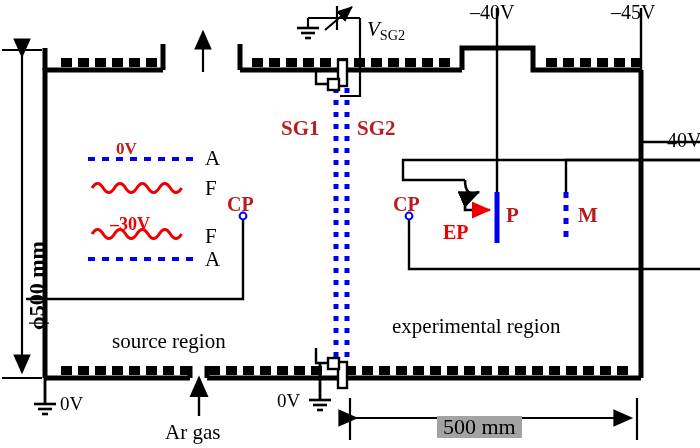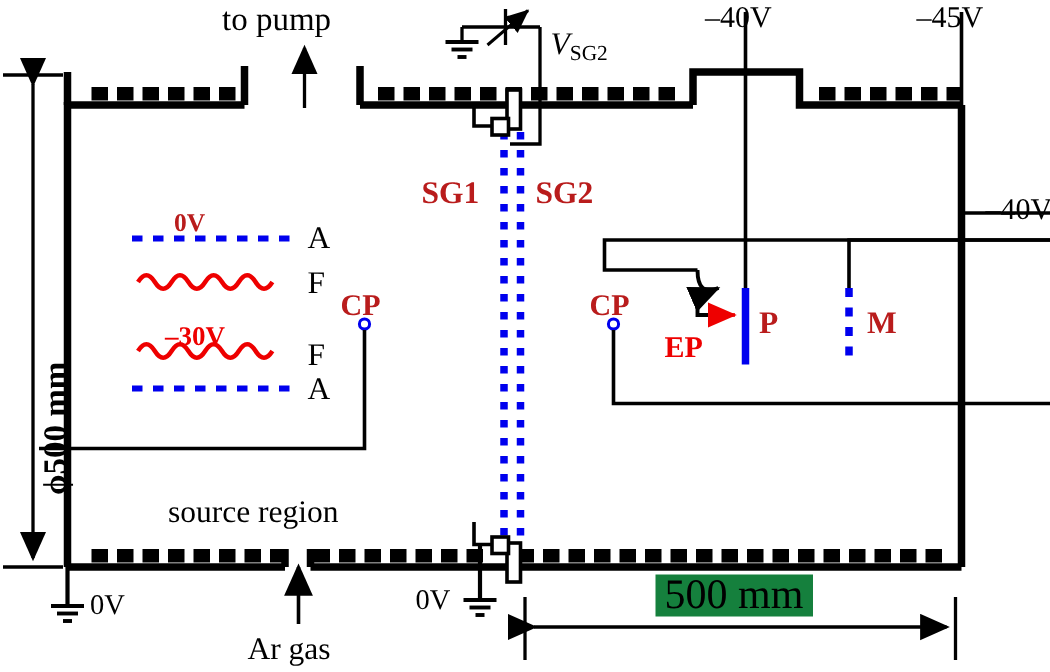--- a/index.html
+++ b/index.html
@@ -207,21 +207,20 @@
   <path d="M45,378 L45,404" stroke="#000" stroke-width="2.8" fill="none"></path>
   <g stroke="#000" stroke-width="2.6" fill="none">
     <path d="M34,404 L56,404"></path>
     <path d="M38,409 L52,409"></path>
     <path d="M42,414 L48,414"></path>
   </g>
 
   <line x1="199" y1="416" x2="199" y2="378" stroke="#000" stroke-width="2.4" marker-end="url(#ah)"></line>
 </svg>
 
-<div class="lbl blk" style="left:148px;top:2px;font-size:22px;">to pump</div>
 
 <div class="lbl blk ital" style="left:367px;top:19px;font-size:21px;"><span>V</span><span class="sub" style="font-style:normal">SG2</span></div>
 
 <div class="lbl blk" style="left:470px;top:2px;font-size:20px;">–40V</div>
 
 <div class="lbl blk" style="left:611px;top:2px;font-size:20px;">–45V</div>
 
 <div class="lbl blk" style="left:657px;top:130px;font-size:20px;">–40V</div>
 
 <div class="lbl blu bold" style="left:281px;top:118px;font-size:21px;">SG1</div>
@@ -245,25 +244,26 @@
 <div class="lbl blu bold" style="left:393px;top:194px;font-size:20px;">CP</div>
 
 <div class="lbl red bold" style="left:443px;top:222px;font-size:20px;">EP</div>
 
 <div class="lbl blu bold" style="left:506px;top:205px;font-size:21px;">P</div>
 
 <div class="lbl blu bold" style="left:578px;top:205px;font-size:21px;">M</div>
 
 <div class="lbl blk" style="left:112px;top:316px;font-size:21px;margin-top:15px;">source region</div>
 
+<div class="lbl blk" style="left:392px;top:316px;font-size:21px;">experimental region</div>
 
 
 <div class="lbl blk" style="left:165px;top:422px;font-size:21px;">Ar gas</div>
 
 <div class="lbl blk" style="left:60px;top:394px;font-size:19px;">0V</div>
 
 <div class="lbl blk" style="left:277px;top:391px;font-size:19px;">0V</div>
 
 <div class="lbl blk bold vert" style="left:26px;top:330px;font-size:22px;transform:rotate(-90deg);">ϕ500 mm</div>
 
-<div class="lbl blk" style="left:437px;top:383px;font-size:28px;background:#15803d;padding:0 6px;">500 mm</div>
+<div class="lbl blk" style="left:437px;top:416px;font-size:22px;background:#a3a3a3;padding:0 6px;">500 mm</div>
 
 </div>
 
 </body></html>

